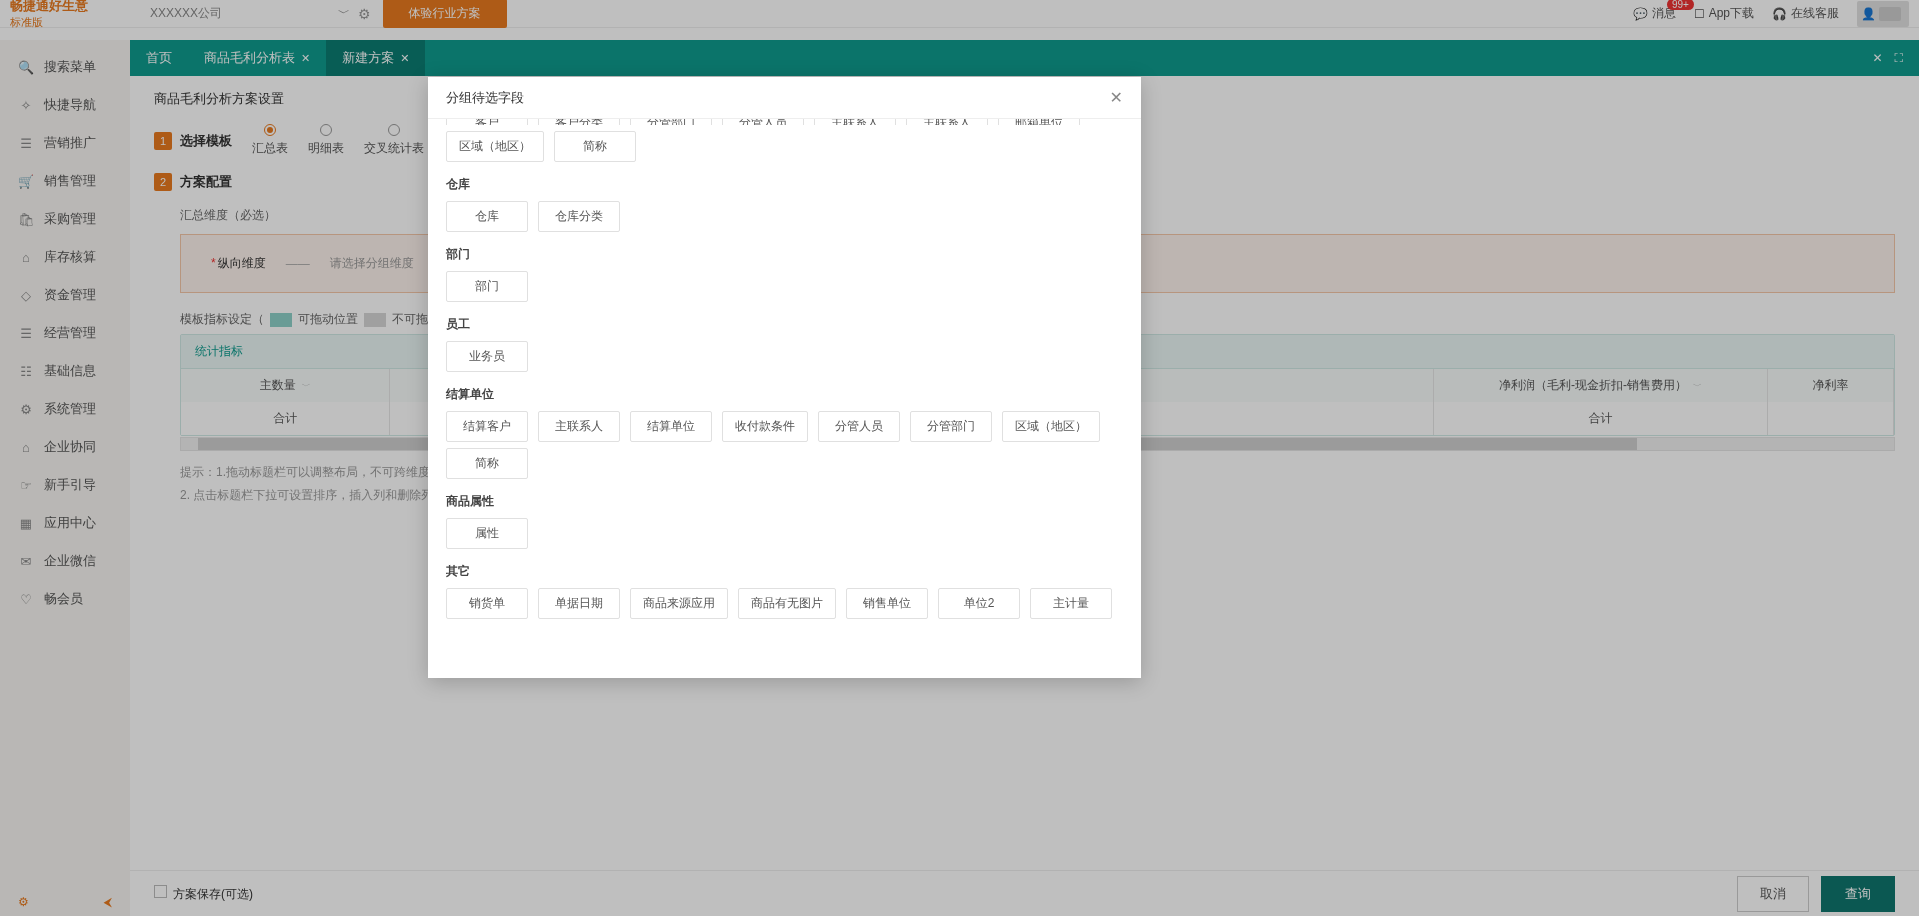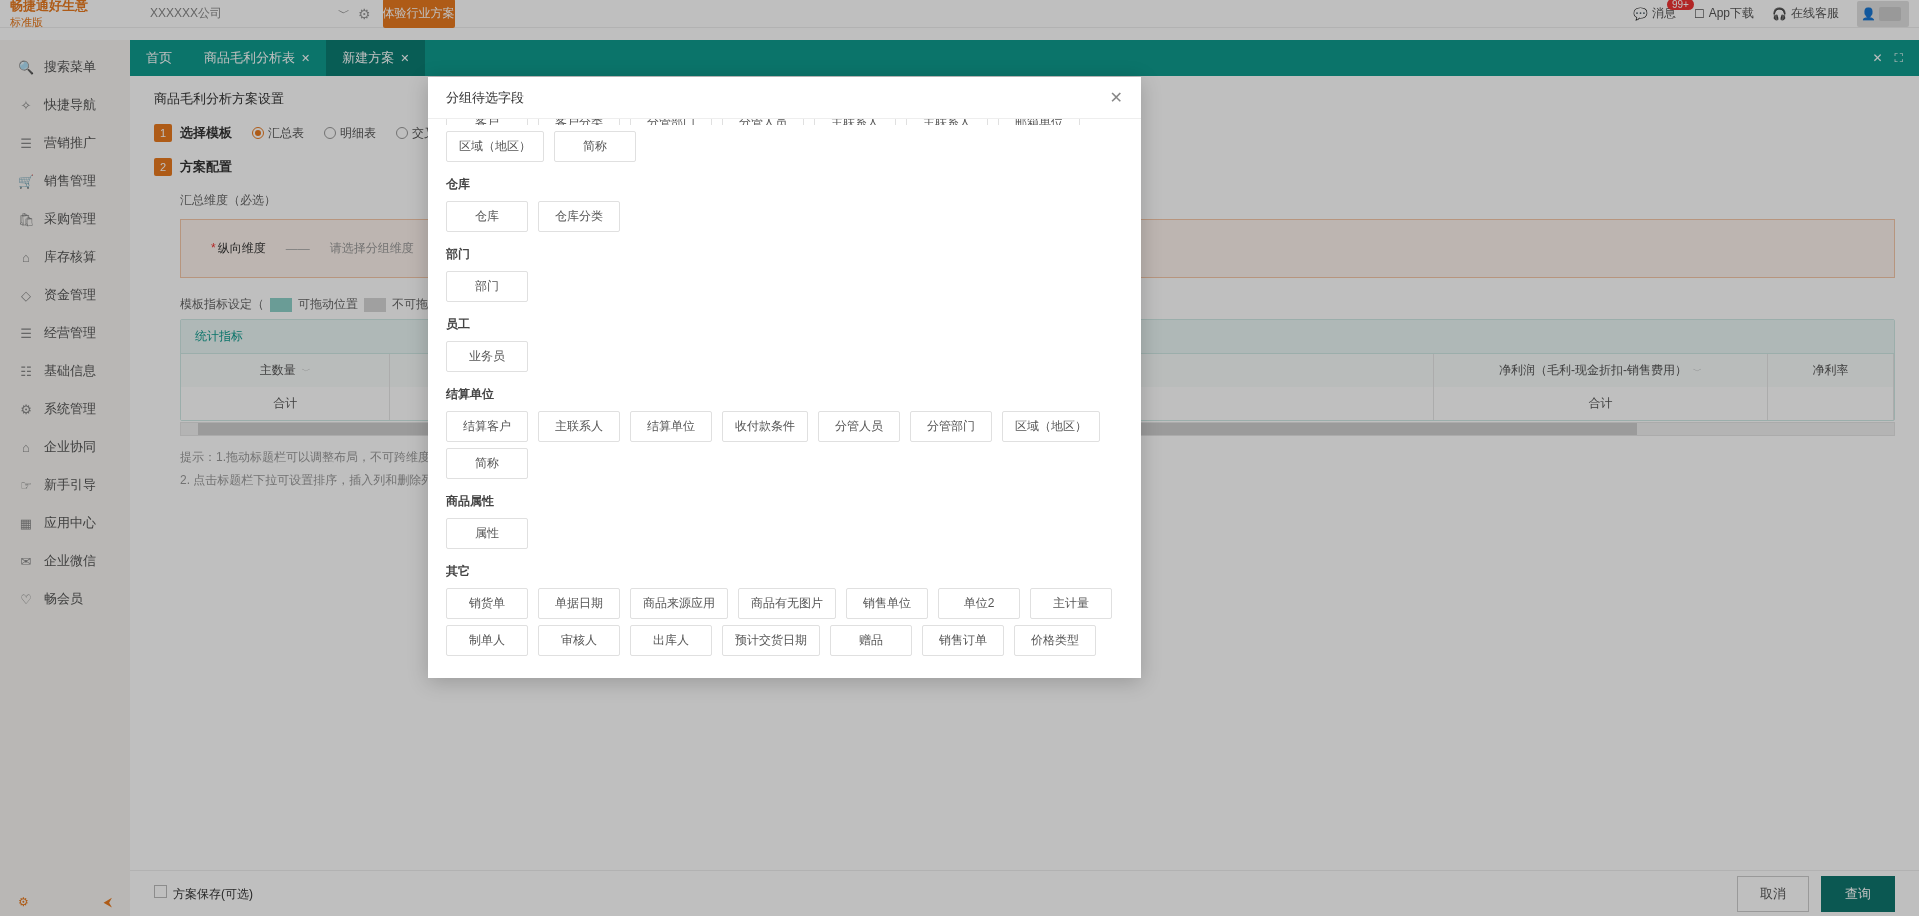--- a/index.html
+++ b/index.html
@@ -4,21 +4,21 @@
 <style>
 * { margin:0; padding:0; box-sizing:border-box; font-family:"Microsoft YaHei",Arial,sans-serif; }
 body { background:#fff; font-size:12px; color:#333; overflow:hidden; width:1919px; height:916px; position:relative; }
 
 
 .topbar { height:28px; background:#fff; display:flex; align-items:center; padding:0 10px; border-bottom:1px solid #eee; }
 .logo { width:120px; display:flex; flex-direction:column; align-items:flex-start; color:#e87a1f; font-weight:bold; font-size:13px; }
 .logo-sub { font-size:11px; color:#e87a1f; font-weight:normal; }
 .company-sel { margin-left:20px; width:200px; color:#888; display:flex; align-items:flex-start; justify-content:space-between; }
 .gear { margin-left:8px; color:#999; font-size:14px; }
-.btn-orange { background:#e87a1f; color:#fff; border:none; padding:6px 0; margin-left:12px; border-radius:2px; cursor:pointer; font-size:12px; }
+.btn-orange { background:#e87a1f; color:#fff; border:none; padding:6px 26px; margin-left:12px; border-radius:2px; cursor:pointer; font-size:12px; }
 .top-right { margin-left:auto; display:flex; align-items:center; gap:18px; color:#555; }
 .top-item { display:flex; align-items:center; gap:4px; cursor:pointer; position:relative; }
 .badge { position:absolute; top:-6px; right:-18px; background:#e33; color:#fff; font-size:10px; padding:0 5px; border-radius:8px; }
 .avatar-box { width:52px; height:26px; background:#e0e0e0; border-radius:2px; display:flex; align-items:center; padding:0 4px; gap:4px; }
 .avatar-sil { width:14px; height:14px; color:#999; }
 .avatar-bar { width:22px; height:14px; background:#ccc; border-radius:2px; }
 
 
 .leftnav { position:absolute; left:0; top:40px; bottom:0; width:130px; background:#f7f5f2; padding-top:8px; }
 .nav-item { display:flex; align-items:center; gap:10px; padding:10px 18px; color:#555; cursor:pointer; font-size:13px; }
@@ -32,21 +32,21 @@
 .tab-close { font-size:11px; cursor:pointer; }
 .tabbar-right { margin-left:auto; display:flex; align-items:center; gap:12px; padding-right:16px; color:#fff; }
 
 
 .content { position:absolute; left:130px; right:0; top:76px; bottom:46px; background:#fff; padding:14px 24px; overflow:hidden; }
 .crumb { font-size:13px; color:#333; margin-bottom:16px; }
 .step { display:flex; align-items:center; gap:8px; margin-bottom:16px; }
 .step-num { background:#e87a1f; color:#fff; width:18px; height:18px; display:flex; align-items:center; justify-content:center; font-size:11px; border-radius:2px; }
 .step-label { font-size:13px; font-weight:bold; }
 .radios { display:flex; gap:20px; margin-left:12px; }
-.radio { display:flex; align-items:center; gap:4px; color:#555; }
+.radio { display:flex; align-items:center; gap:4px; color:#555;flex-direction:column; }
 .radio .dot { width:12px; height:12px; border:1px solid #999; border-radius:50%; display:inline-block; position:relative; }
 .radio.sel .dot { border-color:#e87a1f; }
 .radio.sel .dot::after { content:""; position:absolute; inset:2px; background:#e87a1f; border-radius:50%; }
 
 .dim-block { margin-left:26px; }
 .dim-title { font-size:12px; color:#666; margin-bottom:10px; }
 .dim-box { background:#fdf2ec; border:1px solid #f4c7a8; padding:20px 30px; display:flex; align-items:center; gap:20px; }
 .req-star { color:#e33; margin-right:2px; }
 .dim-dash { color:#aaa; }
 .dim-ph { color:#999; }
@@ -345,23 +345,14 @@
       <div class="fld-group-title">其它</div>
       <div class="fld-row">
         <div class="fld-btn">销货单</div>
         <div class="fld-btn">单据日期</div>
         <div class="fld-btn">商品来源应用</div>
         <div class="fld-btn">商品有无图片</div>
         <div class="fld-btn">销售单位</div>
         <div class="fld-btn">单位2</div>
         <div class="fld-btn">主计量</div>
       </div>
-      <div class="fld-row">
-        <div class="fld-btn">制单人</div>
-        <div class="fld-btn">审核人</div>
-        <div class="fld-btn">出库人</div>
-        <div class="fld-btn">预计交货日期</div>
-        <div class="fld-btn">赠品</div>
-        <div class="fld-btn">销售订单</div>
-        <div class="fld-btn">价格类型</div>
-      </div>
     </div>
 </div>
 
 </body></html>

